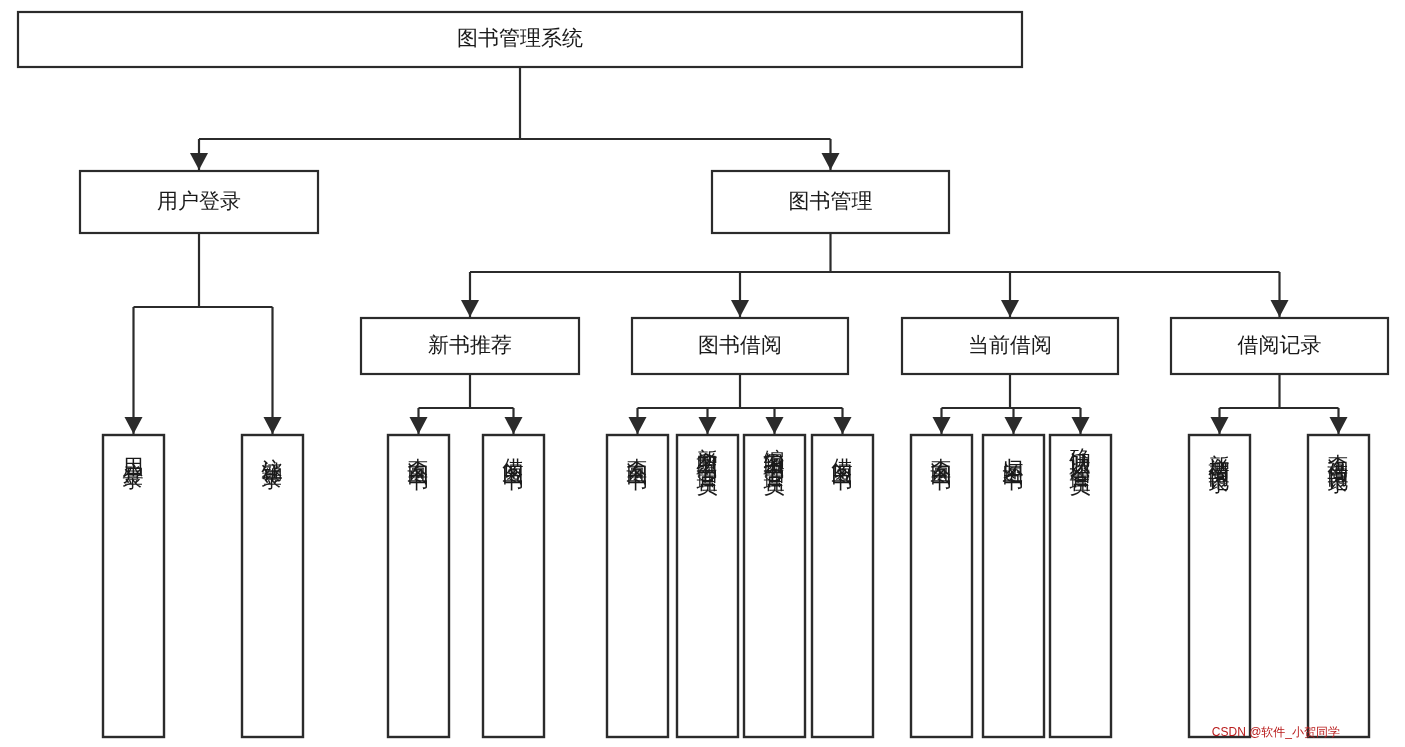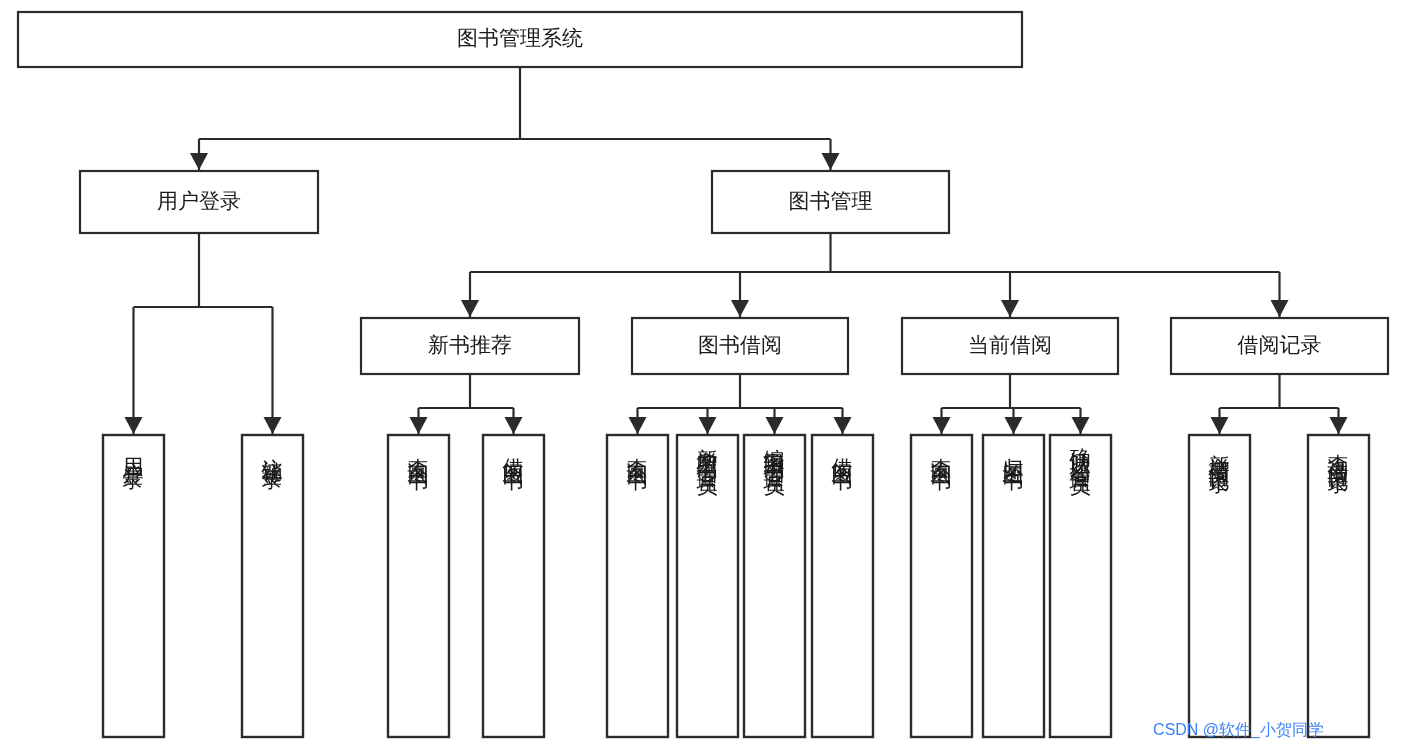--- a/index.html
+++ b/index.html
@@ -56,25 +56,25 @@
     font-family: "Liberation Sans", "DejaVu Sans", sans-serif;
     fill: #1a1a1a;
     font-size: 21px;
     text-anchor: middle;
     writing-mode: vertical-rl;
     glyph-orientation-vertical: 0;
     letter-spacing: 4px;
   }
   .watermark {
     position: absolute;
-    right: 24px;
+    right: 8px;
     bottom: 6px;
     font-family: "Liberation Sans", "DejaVu Sans", sans-serif;
-    font-size: 16px;
-    color: #3b82f6;
+    font-size: 12px;
+    color: #b91c1c;
     white-space: nowrap;
     user-select: none;
     pointer-events: none;
   }
 </style>
 </head>
 <body>
 
 <div id="diagram-root">
   <svg id="tree-svg" viewBox="0 0 1405 747" xmlns="http://www.w3.org/2000/svg">

